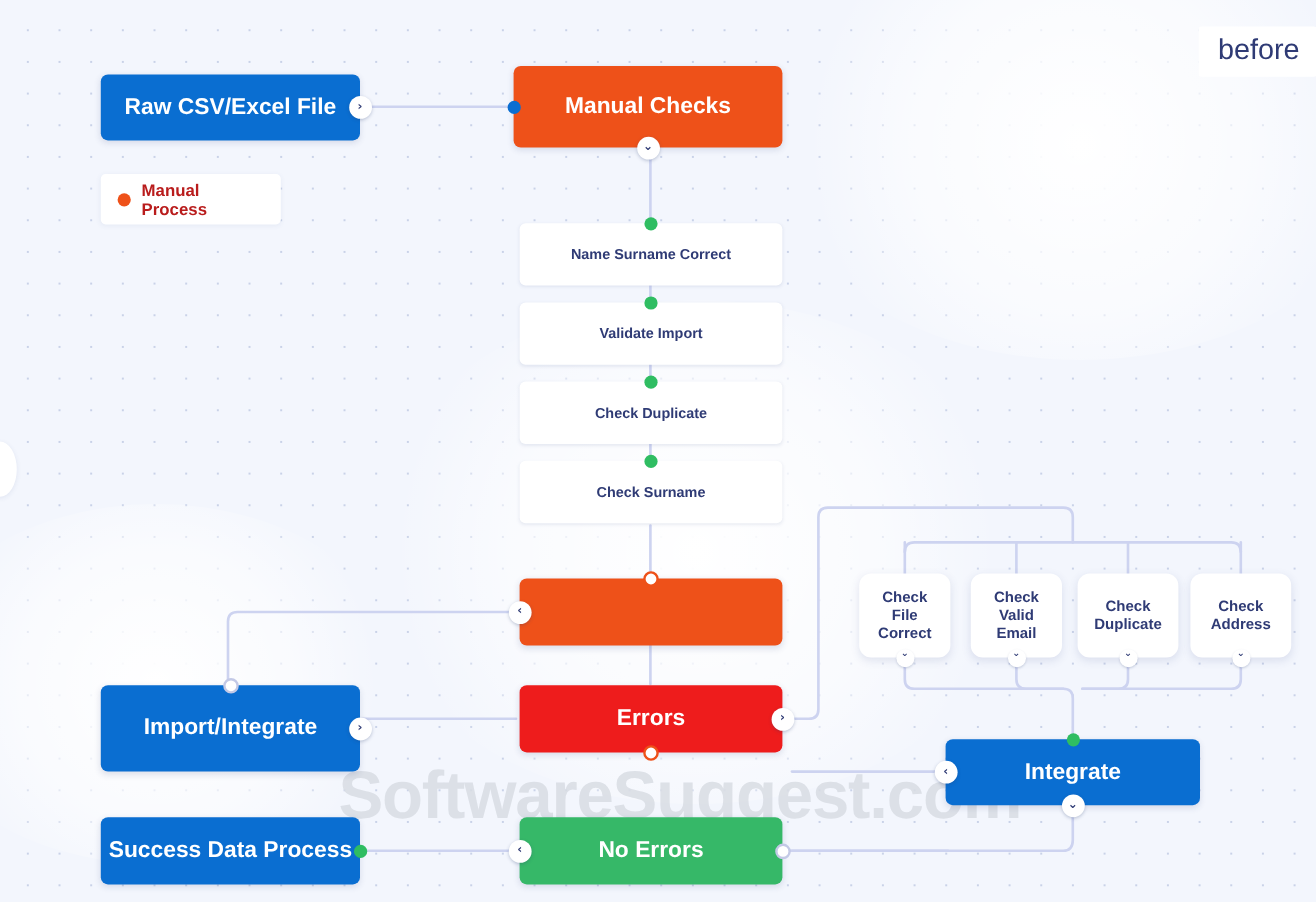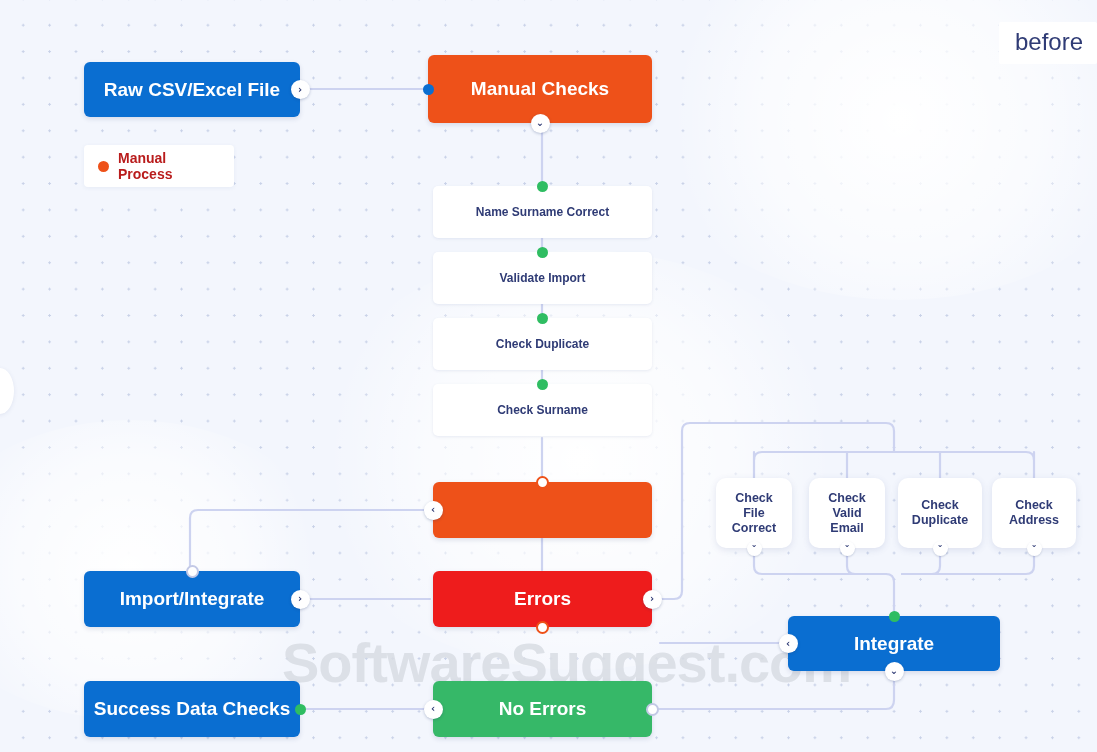--- a/index.html
+++ b/index.html
@@ -202,41 +202,41 @@
     <span>Check</span>
     <span>Duplicate</span>
     <span class="h chev sm" style="left:50%;margin-left:-7.5px;bottom:-7.5px;">⌄</span>
   </div>
   <div class="node mini" style="left:992px;top:478px;width:84px;height:70px;flex-direction:column;">
     <span>Check</span>
     <span>Address</span>
     <span class="h chev sm" style="left:50%;margin-left:-7.5px;bottom:-7.5px;">⌄</span>
   </div>
 
-  <div class="node big blue" style="left:84px;top:571px;width:216px;height:56px;">
+  <div class="node big blue" style="left:84px;top:571px;width:216px;height:72px;">
     <span>Import/Integrate</span>
     <span class="h ring navy" style="left:50%;margin-left:-6.5px;top:-6.5px;"></span>
     <span class="h chev" style="right:-9.5px;top:50%;margin-top:-9.5px;">›</span>
   </div>
 
   <div class="node big red" style="left:433px;top:571px;width:219px;height:56px;">
     <span>Errors</span>
     <span class="h chev" style="right:-9.5px;top:50%;margin-top:-9.5px;">›</span>
     <span class="h ring" style="left:50%;margin-left:-6.5px;bottom:-6.5px;"></span>
   </div>
 
   <div class="node big blue" style="left:788px;top:616px;width:212px;height:55px;">
     <span>Integrate</span>
     <span class="h dot green" style="left:50%;margin-left:-5.5px;top:-5.5px;"></span>
     <span class="h chev" style="left:-9.5px;top:50%;margin-top:-9.5px;">‹</span>
     <span class="h chev" style="left:50%;margin-left:-9.5px;bottom:-9.5px;">⌄</span>
   </div>
 
   <div class="node big blue" style="left:84px;top:681px;width:216px;height:56px;">
-    <span>Success Data Checks</span>
+    <span>Success Data Process</span>
     <span class="h dot green" style="right:-5.5px;top:50%;margin-top:-5.5px;"></span>
   </div>
 
   <div class="node big green" style="left:433px;top:681px;width:219px;height:56px;">
     <span>No Errors</span>
     <span class="h chev" style="left:-9.5px;top:50%;margin-top:-9.5px;">‹</span>
     <span class="h ring navy" style="right:-6.5px;top:50%;margin-top:-6.5px;"></span>
   </div>
 
   <div class="before">before</div>

